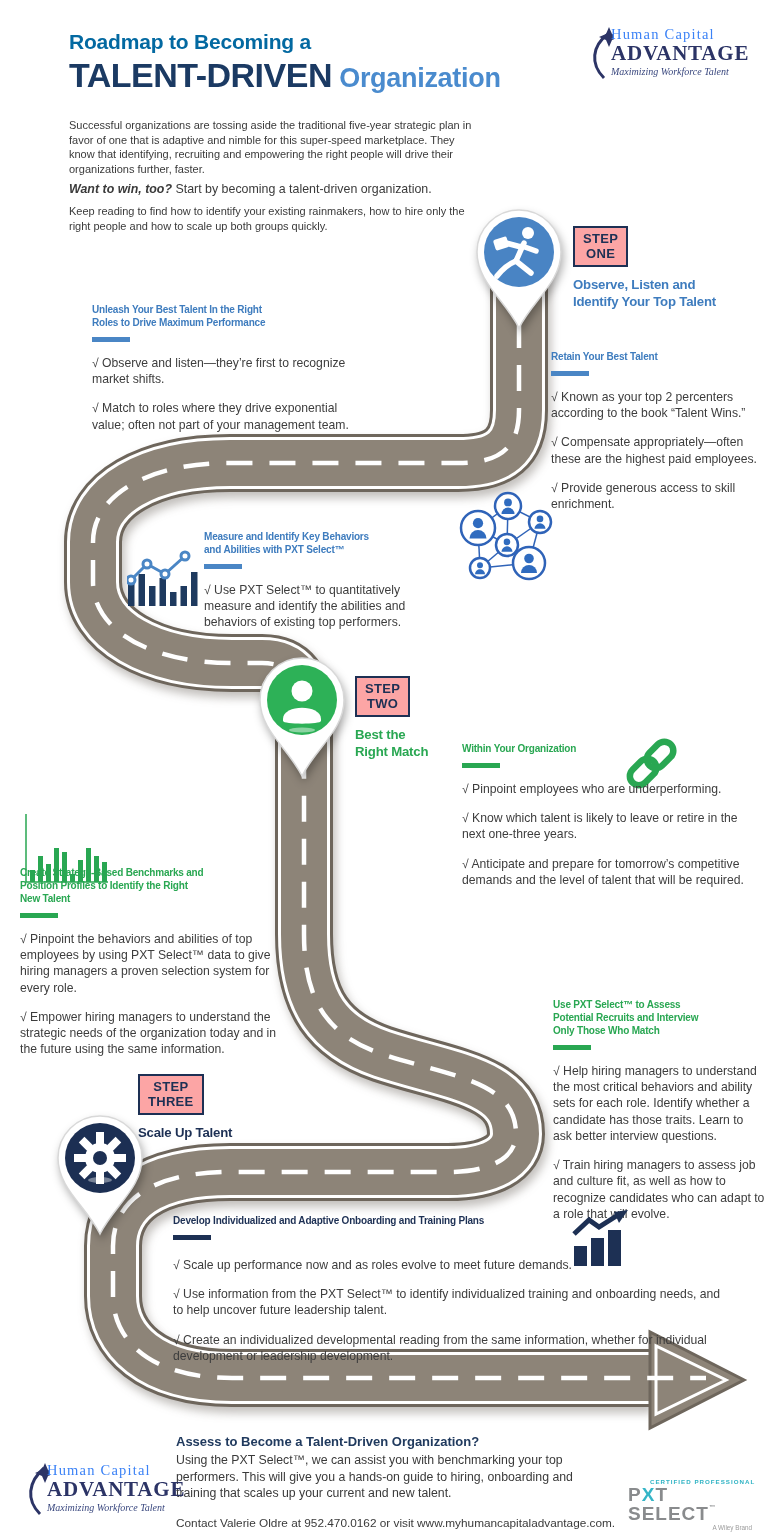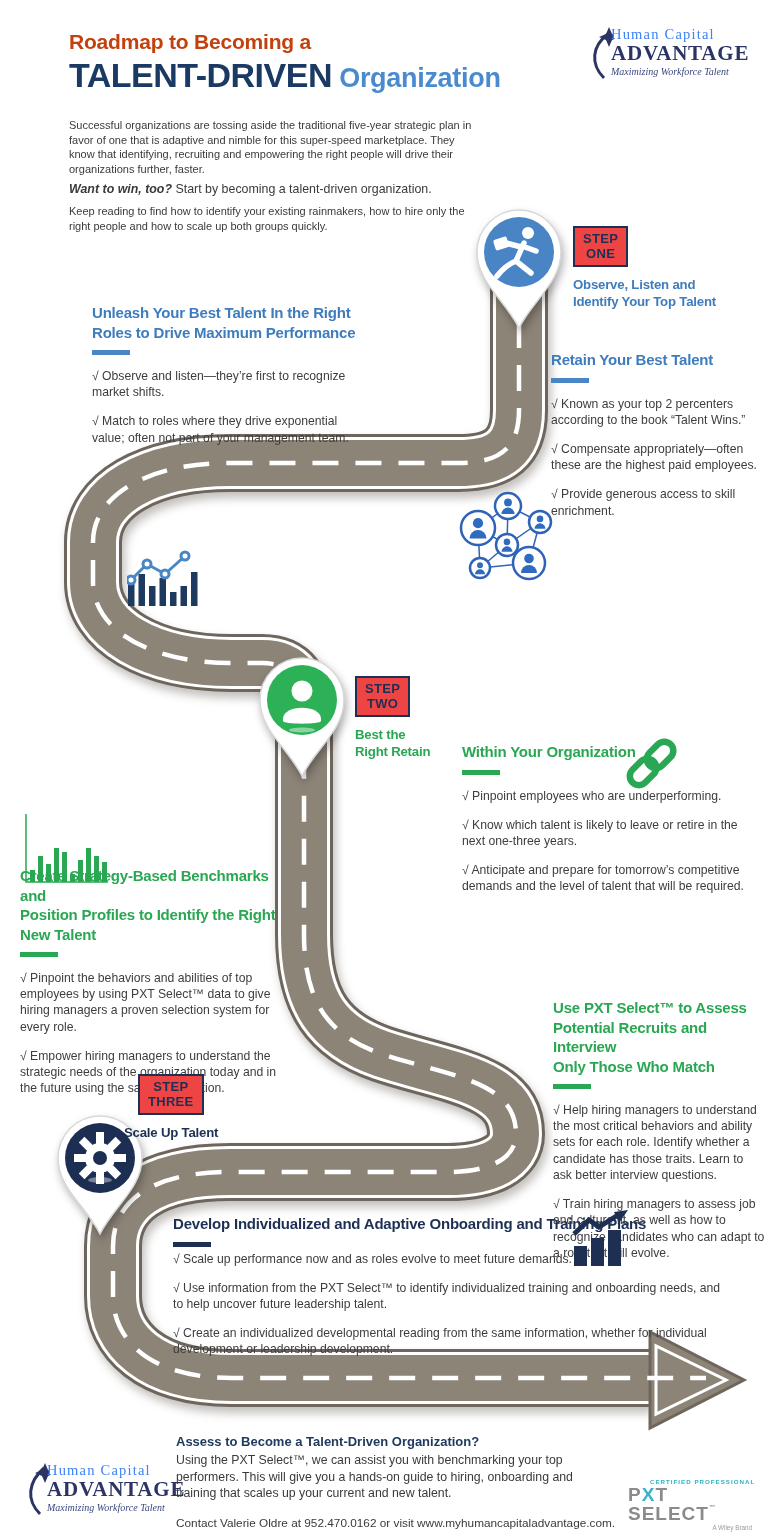--- a/index.html
+++ b/index.html
@@ -8,35 +8,35 @@
     background:#ffffff;overflow:hidden;
     font-family:"Liberation Sans", sans-serif;
     color:#3d3d3d;
   }
   .abs{position:absolute;}
   .z2{z-index:2;}
   #roadsvg{position:absolute;left:0;top:0;z-index:1;}
   .road-casing{filter:drop-shadow(3px 6px 5px rgba(80,72,64,.35));}
   .pin{filter:drop-shadow(2px 5px 4px rgba(0,0,0,.3));}
 
-  .title1{font-size:21px;font-weight:bold;color:#c2410c;letter-spacing:-.2px;}
+  .title1{font-size:21px;font-weight:bold;color:#0369a1;letter-spacing:-.2px;}
   .title2{margin-top:2px;white-space:nowrap;}
   .title2 .big{font-size:34px;font-weight:800;color:#1b3a63;letter-spacing:-.5px;}
   .title2 .rest{font-size:27px;font-weight:bold;color:#4a8bce;letter-spacing:-.3px;}
   .intro,.keep{font-size:11px;line-height:1.34;color:#3a3a3a;}
   .want{font-size:12.4px;color:#3a3a3a;}
   .want b{font-style:italic;}
 
-  .sec-head{font-weight:bold;font-size:15px;line-height:1.3;letter-spacing:-.2px;}
+  .sec-head{font-weight:bold;font-size:10px;line-height:1.3;letter-spacing:-.2px;}
   .blue{color:#3e7cbe;} .green{color:#29a752;} .navy{color:#1d3054;}
   .bar{height:5px;width:38px;margin-top:8px;}
   .bar.b{background:#4a86c5;} .bar.g{background:#29a752;} .bar.n{background:#1d3054;}
   .bullet{font-size:12.2px;line-height:1.33;color:#3d3d3d;margin-top:13px;}
 
-  .step-box{display:inline-block;background:#ef4444;border:2px solid #1d3054;
+  .step-box{display:inline-block;background:#fca5a5;border:2px solid #1d3054;
     color:#1d3054;font-weight:bold;font-size:13px;line-height:1.18;
     padding:3px 8px;text-align:center;letter-spacing:.3px;}
   .step-title{font-weight:bold;font-size:13.2px;line-height:1.32;letter-spacing:-.2px;margin-top:8px;}
 
   .hca{display:flex;align-items:flex-start;}
   .hca-text{margin-left:-3px;}
   .hca-l1{font-family:"Liberation Serif",serif;font-size:14.5px;letter-spacing:1.2px;color:#3b82f6;}
   .hca-l2{font-family:"Liberation Serif",serif;font-size:21px;font-weight:bold;letter-spacing:.8px;color:#2c3466;margin-top:-2px;}
   .hca-l3{font-family:"Liberation Serif",serif;font-size:10px;font-style:italic;color:#39477e;margin-top:0px;}
 
@@ -176,20 +176,28 @@
         <rect x="53.5" y="40" width="6.5" height="20"></rect>
         <rect x="64" y="26" width="6.5" height="34"></rect>
       </g>
       <polyline points="4,34 20,18 38,28 58,10" fill="none" stroke="#4a86c5" stroke-width="3"></polyline>
       <circle cx="4" cy="34" r="4" fill="#fff" stroke="#4a86c5" stroke-width="3"></circle>
       <circle cx="20" cy="18" r="4" fill="#fff" stroke="#4a86c5" stroke-width="3"></circle>
       <circle cx="38" cy="28" r="4" fill="#fff" stroke="#4a86c5" stroke-width="3"></circle>
       <circle cx="58" cy="10" r="4" fill="#fff" stroke="#4a86c5" stroke-width="3"></circle>
     </svg>
   </div>
+  <div class="abs z2" style="left:204px;top:530px;width:245px;">
+    <div class="sec-head blue">
+      <div>Measure and Identify Key Behaviors</div>
+      <div>and Abilities with PXT Select™</div>
+    </div>
+    <div class="bar b"></div>
+    <div class="bullet">√ Use PXT Select™ to quantitatively measure and identify the abilities and behaviors of existing top performers.</div>
+  </div>
 
   <div class="abs z2" style="left:452px;top:488px;">
     <svg width="104" height="104" viewBox="0 0 104 104">
       <g stroke="#2f63b8" stroke-width="1.5">
         <line x1="26" y1="40" x2="56" y2="18"></line>
           <line x1="56" y1="18" x2="88" y2="34"></line>
         <line x1="88" y1="34" x2="55" y2="57"></line>
           <line x1="55" y1="57" x2="26" y2="40"></line>
         <line x1="26" y1="40" x2="28" y2="80"></line>
           <line x1="28" y1="80" x2="55" y2="57"></line>
@@ -222,21 +230,21 @@
       </g>
     </svg>
   </div>
 
   <div class="abs z2 step-box" style="left:355px;top:676px;">
     <div>STEP</div>
     <div>TWO</div>
   </div>
   <div class="abs z2 step-title green" style="left:355px;top:718px;">
     <div>Best the</div>
-    <div>Right Retain</div>
+    <div>Right Match</div>
   </div>
 
   <div class="abs z2" style="left:620px;top:728px;">
     <svg width="66" height="66" viewBox="0 0 66 66">
       <g transform="rotate(-45 33 34)" stroke="#29a752" stroke-width="6.5" fill="none">
         <rect x="4" y="25" width="30" height="18" rx="9"></rect>
         <rect x="28" y="25" width="30" height="18" rx="9"></rect>
       </g>
     </svg>
   </div>
@@ -286,41 +294,41 @@
     </div>
     <div class="bar g"></div>
     <div class="bullet" style="width:212px">√ Help hiring managers to understand the most critical behaviors and ability sets for each role. Identify whether a candidate has those traits. Learn to ask better interview questions.</div>
     <div class="bullet" style="width:212px">√ Train hiring managers to assess job and culture fit, as well as how to recognize candidates who can adapt to a role that will evolve.</div>
   </div>
 
   <div class="abs z2 step-box" style="left:138px;top:1074px;">
     <div>STEP</div>
     <div>THREE</div>
   </div>
-  <div class="abs z2 step-title navy" style="left:124px;top:1116px;">
+  <div class="abs z2 step-title navy" style="left:138px;top:1116px;">
     <div>Scale Up Talent</div>
   </div>
 
   <div class="abs z2" style="left:572px;top:1210px;">
     <svg width="58" height="56" viewBox="0 0 58 56">
       <g fill="#1d3054">
         <rect x="2" y="36" width="13" height="20"></rect>
         <rect x="19" y="28" width="13" height="28"></rect>
         <rect x="36" y="20" width="13" height="36"></rect>
       </g>
       <polyline points="2,24 17,10 27,17 46,5" fill="none" stroke="#1d3054" stroke-width="5"></polyline>
       <polygon points="42,2 56,0 47,13" fill="#1d3054"></polygon>
     </svg>
   </div>
   <div class="abs z2" style="left:173px;top:1214px;width:565px;">
     <div class="sec-head navy">
       <div>Develop Individualized and Adaptive Onboarding and Training Plans</div>
     </div>
     <div class="bar n"></div>
-    <div class="bullet" style="margin-top:4px;width:420px">√ Scale up performance now and as roles evolve to meet future demands.</div>
+    <div class="bullet" style="margin-top:17px;width:420px">√ Scale up performance now and as roles evolve to meet future demands.</div>
     <div class="bullet" style="width:560px">√ Use information from the PXT Select™ to identify individualized training and onboarding needs, and to help uncover future leadership talent.</div>
     <div class="bullet" style="width:560px">√ Create an individualized developmental reading from the same information, whether for individual development or leadership development.</div>
   </div>
 
   <div class="abs z2" style="left:176px;top:1434px;">
     <div class="foot-head">Assess to Become a Talent-Driven Organization?</div>
     <div class="foot-body">Using the PXT Select™, we can assist you with benchmarking your top performers. This will give you a hands-on guide to hiring, onboarding and training that scales up your current and new talent.</div>
     <div class="foot-contact">Contact Valerie Oldre at 952.470.0162 or visit www.myhumancapitaladvantage.com.</div>
   </div>
 

